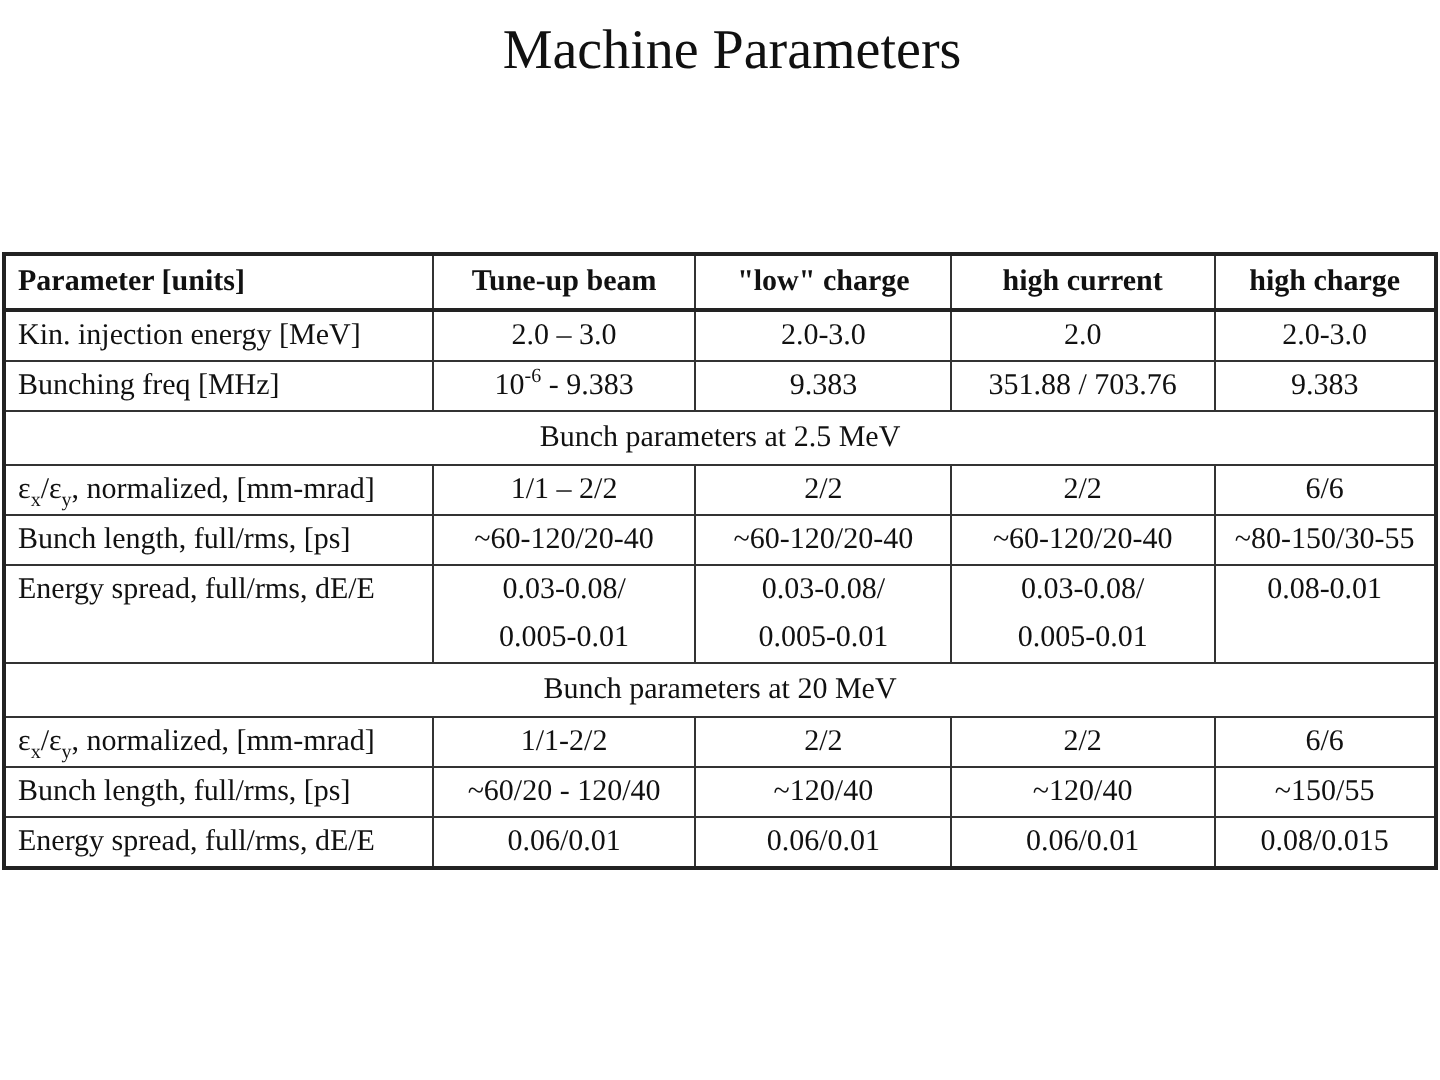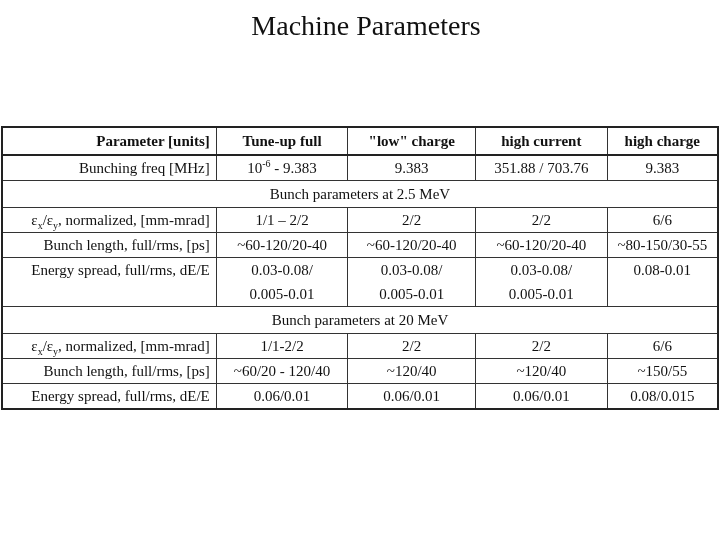--- a/index.html
+++ b/index.html
@@ -5,21 +5,21 @@
   html, body { margin: 0; padding: 0; background: #ffffff; }
   body { width: 720px; height: 540px; position: relative; overflow: hidden;
          font-family: "Liberation Serif", "DejaVu Serif", serif; color: #111; }
   .title { position: absolute; left: 0; top: 8px; width: 732px; text-align: center;
            font-size: 28px; line-height: 36px; }
   table.params { position: absolute; left: 1px; top: 126px; width: 718px;
                  border-collapse: collapse; border: 2px solid #222; font-size: 15px; }
   table.params td, table.params th { border: 1px solid #333; padding: 0 6px;
                  height: 24px; line-height: 24px; text-align: center; font-weight: normal; }
   table.params th { font-weight: bold; height: 26px; border-bottom: 2px solid #222; }
-  table.params .left { text-align: right; margin-left: 13px; }
+  table.params .left { text-align: left; margin-left: 13px; }
   table.params td.two { height: 48px; vertical-align: top; line-height: 24px; }
   table.params td.section { text-align: center; height: 26px; border-radius: 12px; }
   col.c1 { width: 215px; } col.c2 { width: 132px; } col.c3 { width: 128px; }
   col.c4 { width: 132px; } col.c5 { width: 111px; }
   sub, sup { font-size: 10px; line-height: 0; }
 </style>
 </head>
 <body>
 
 <div class="title">Machine Parameters</div>
@@ -28,24 +28,31 @@
   <colgroup>
       <col class="c1">
       <col class="c2">
       <col class="c3">
       <col class="c4">
       <col class="c5">
     </colgroup>
   <tbody>
       <tr>
     <th class="left">Parameter [units]</th>
-    <th>Tune-up full</th>
+    <th>Tune-up beam</th>
     <th>"low" charge</th>
     <th>high current</th>
     <th>high charge</th>
+  </tr>
+  <tr>
+    <td class="left">Kin. injection energy [MeV]</td>
+    <td>2.0 – 3.0</td>
+    <td>2.0-3.0</td>
+    <td>2.0</td>
+    <td>2.0-3.0</td>
   </tr>
   <tr>
     <td class="left">Bunching freq [MHz]</td>
     <td><span>10</span><sup>-6</sup><span> - 9.383</span></td>
     <td>9.383</td>
     <td>351.88 / 703.76</td>
     <td>9.383</td>
   </tr>
 
   <tr>

